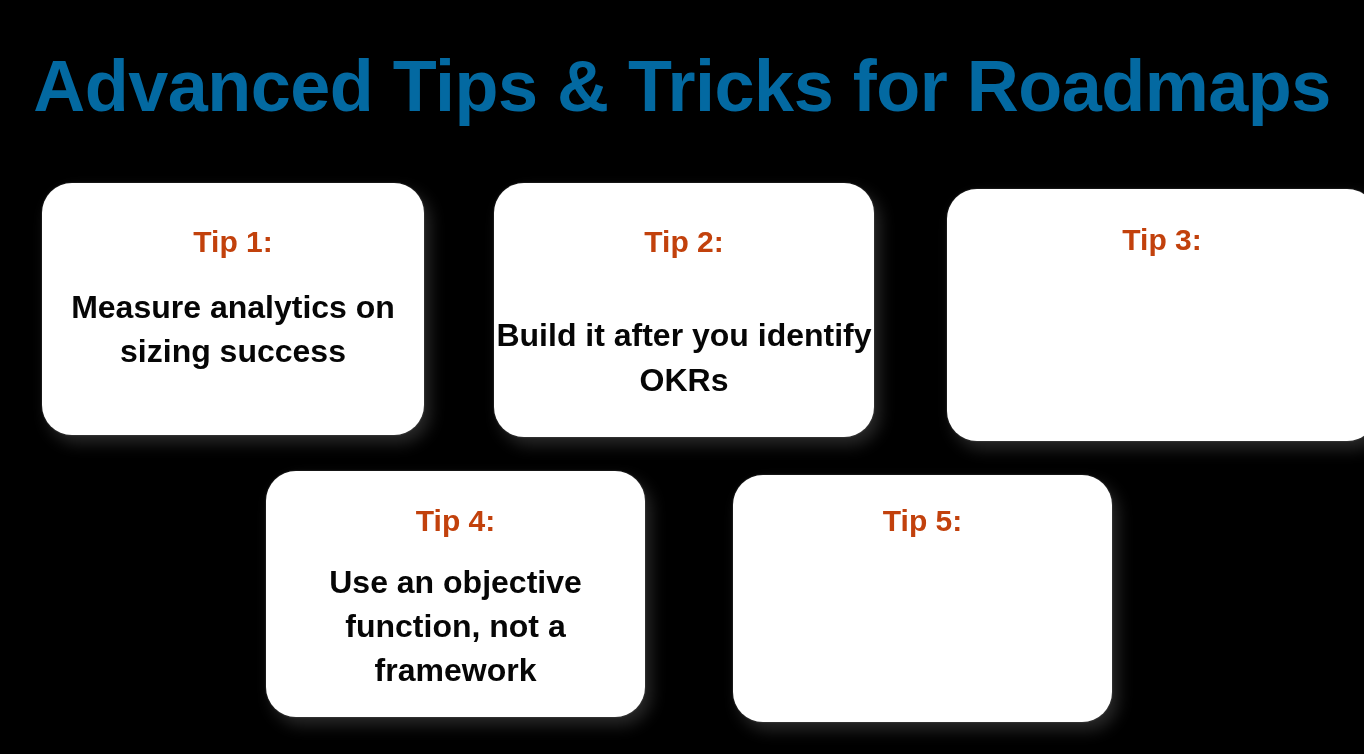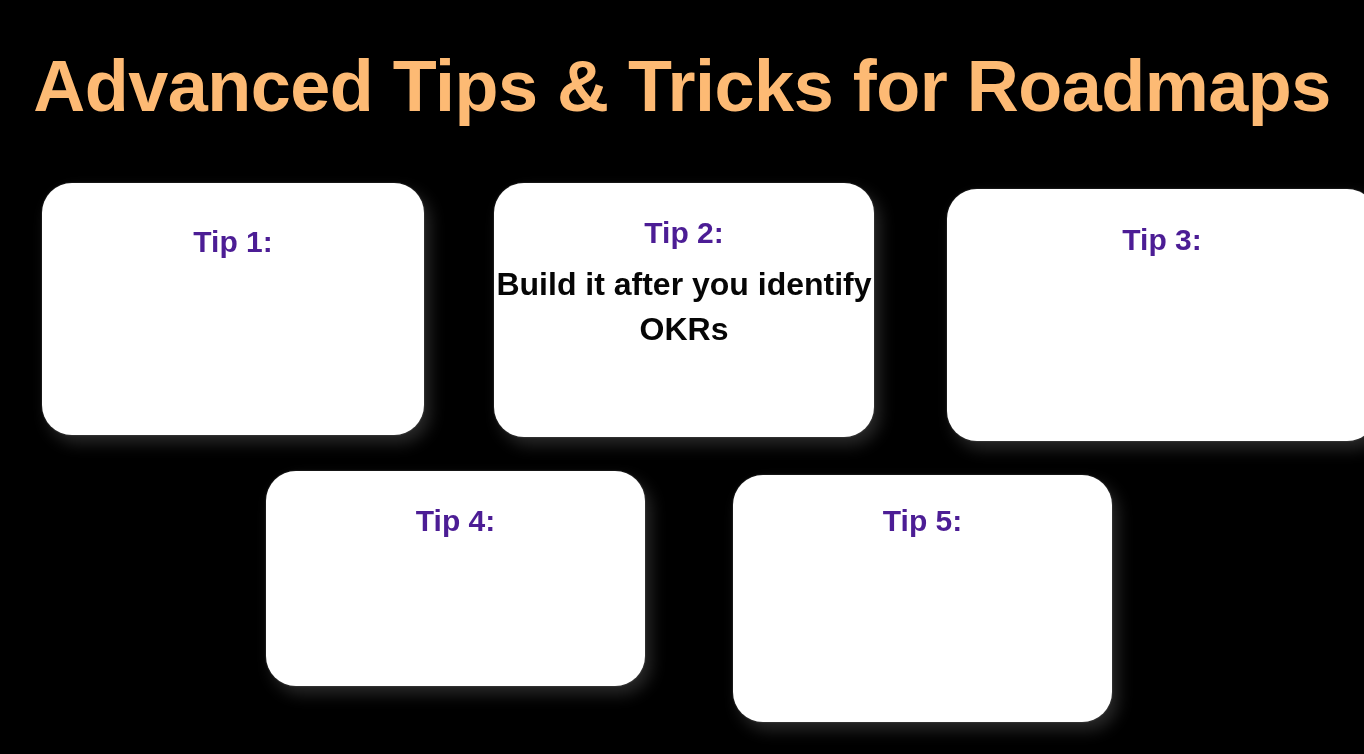--- a/index.html
+++ b/index.html
@@ -20,21 +20,21 @@
     width: 1364px;
     height: 754px;
     background: #000000;
   }
   .slide-title {
     position: absolute;
     left: 0;
     top: 40px;
     width: 1364px;
     text-align: center;
-    color: #fdba74;
+    color: #0369a1;
     font-family: "Liberation Sans", sans-serif;
     font-weight: bold;
     font-size: 72px;
     line-height: 92px;
     letter-spacing: -0.5px;
     white-space: nowrap;
   }
   .card {
     position: absolute;
     background: #ffffff;
@@ -42,74 +42,76 @@
     box-shadow: 6px 8px 16px rgba(255,255,255,0.16),
                 0 0 2px rgba(255,255,255,0.25);
     display: flex;
     flex-direction: column;
     align-items: center;
     justify-content: flex-start;
     box-sizing: border-box;
     overflow: hidden;
   }
   .card-label {
-    color: #4c1d95;
+    color: #c2410c;
     font-weight: bold;
     text-align: center;
     white-space: nowrap;
   }
   .card-body {
     color: #060606;
     font-weight: bold;
     text-align: center;
   }
 
   
   #card-1 { left: 42px;  top: 183px; width: 382px; height: 252px; padding-top: 42px; }
   #card-1 .card-label { font-size: 30px; line-height: 34px; }
   #card-1 .card-body  { font-size: 32px; line-height: 44px; margin-top: 26px; }
 
-  #card-2 { left: 494px; top: 183px; width: 380px; height: 254px; padding-top: 33px; }
+  #card-2 { left: 494px; top: 183px; width: 380px; height: 254px; padding-top: 42px; gap: 42px; }
   #card-2 .card-label { font-size: 30px; line-height: 34px; }
   #card-2 .card-body  { font-size: 32px; line-height: 45px; margin-top: 12px; }
 
   #card-3 { left: 947px; top: 189px; width: 430px; height: 252px; padding-top: 34px; }
   #card-3 .card-label { font-size: 30px; line-height: 34px; }
   #card-3 .card-body  { font-size: 32px; line-height: 44px; margin-top: 24px; }
 
   
-  #card-4 { left: 266px; top: 471px; width: 379px; height: 215px; padding-top: 33px; }
+  #card-4 { left: 266px; top: 471px; width: 379px; height: 246px; padding-top: 33px; }
   #card-4 .card-label { font-size: 30px; line-height: 34px; }
   #card-4 .card-body  { font-size: 32px; line-height: 44px; margin-top: 22px; }
 
   #card-5 { left: 733px; top: 475px; width: 379px; height: 247px; padding-top: 29px; }
   #card-5 .card-label { font-size: 30px; line-height: 34px; }
   #card-5 .card-body  { font-size: 32px; line-height: 44px; margin-top: 24px; }
 </style>
 </head>
 <body>
 
 <div class="slide">
 
   <div class="slide-title">Advanced Tips &amp; Tricks for Roadmaps</div>
 
   <div class="card" id="card-1">
     <div class="card-label">Tip 1:</div>
+    <div class="card-body">Measure analytics on sizing success</div>
   </div>
 
   <div class="card" id="card-2">
     <div class="card-label">Tip 2:</div>
     <div class="card-body">Build it after you identify OKRs</div>
   </div>
 
   <div class="card" id="card-3">
     <div class="card-label">Tip 3:</div>
   </div>
 
   <div class="card" id="card-4">
     <div class="card-label">Tip 4:</div>
+    <div class="card-body">Use an objective function, not a framework</div>
   </div>
 
   <div class="card" id="card-5">
     <div class="card-label">Tip 5:</div>
   </div>
 
 </div>
 
 </body></html>

